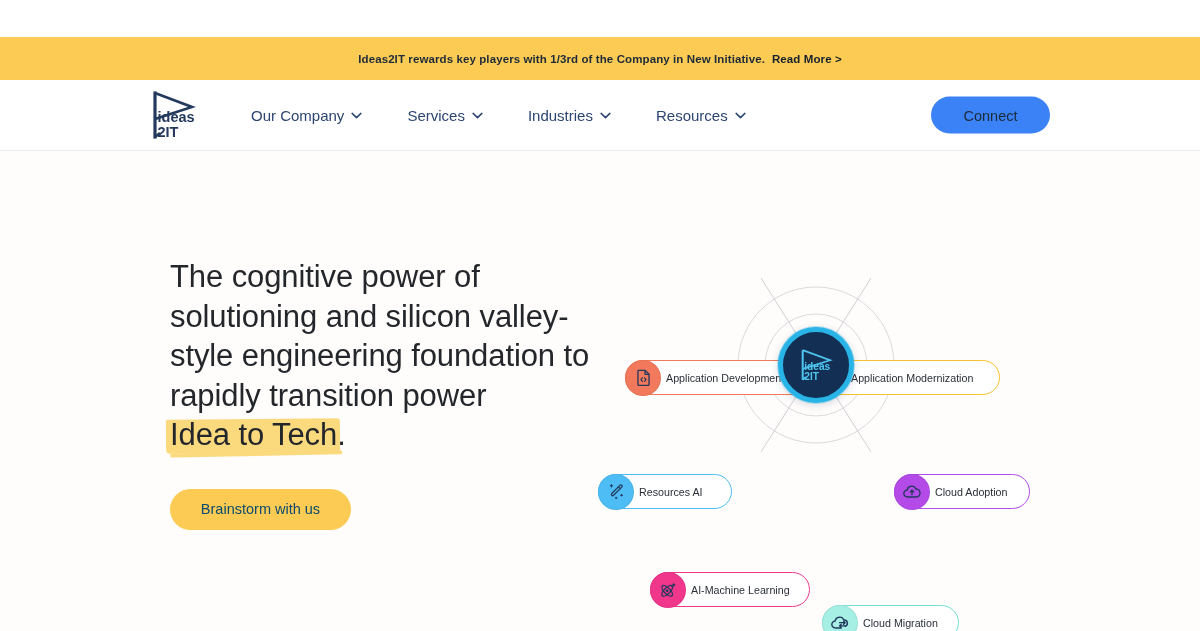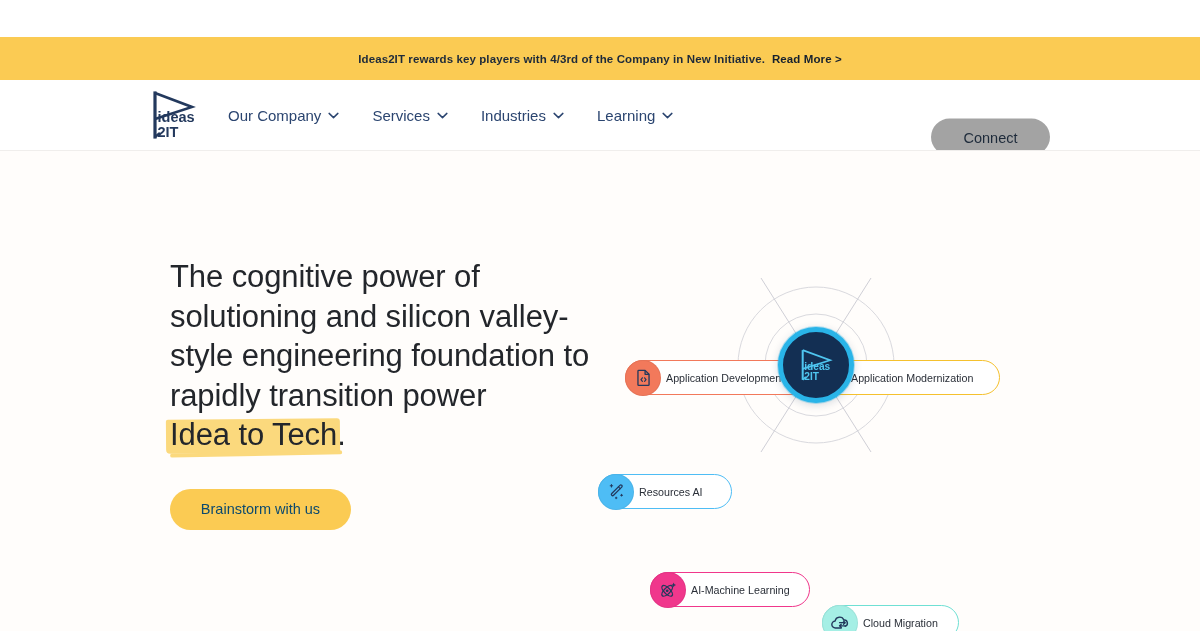--- a/index.html
+++ b/index.html
@@ -30,38 +30,37 @@
 
   
   .navbar {
     height:70px; background:#ffffff;
     display:flex; align-items:center;
     padding:0 150px 0 150px;
     position:relative;
     box-shadow:0 1px 0 rgba(0,0,0,0.04);
   }
   .logo { width:48px; height:52px; position:relative; flex:0 0 auto; margin-right:30px; }
-  .nav-links { display:flex; align-items:center; gap:0px; }
+  .nav-links { display:flex; align-items:center; gap:12px;margin-left:23px; }
   .nav-item {
     display:flex; align-items:center; gap:7px;
     font-size:15px; color:#2b4570; font-weight:400;
     cursor:pointer; padding:0 33px 0 0; white-space:nowrap;
   }
   .nav-item:first-child { padding-left:0; }
   .chev {
     width:11px; height:7px; flex:0 0 auto; display:block;
   }
   .connect-btn {
     position:absolute; right:150px; top:50%; transform:translateY(-50%);
     width:119px; height:37px; border-radius:19px;
-    background:#a3a3a3; border:none;
+    background:#3b82f6; border:none;
     display:flex; align-items:center; justify-content:center;
     font-size:14.5px; color:#1d2a3a; cursor:pointer;
     font-family:"Liberation Sans", sans-serif;
-    margin-top:22px;
   }
 
   
   .hero {
     position:relative;
     height:481px;
     background:#FFFDFB;
     border-top:1px solid #f0eeec;
   }
 
@@ -124,21 +123,21 @@
     box-shadow:0 0 0 1px rgba(41,180,232,.35), 0 2px 9px rgba(19,47,83,.18);
   }
   .hub-logo { width:40px; height:36px; position:relative; }
 </style>
 </head>
 <body>
 
 <div class="top-strip"></div>
 
 <div class="announce">
-  <span class="announce-text">Ideas2IT rewards key players with 4/3rd of the Company in New Initiative.</span>
+  <span class="announce-text">Ideas2IT rewards key players with 1/3rd of the Company in New Initiative.</span>
   <a class="announce-link">Read More &gt;</a>
 </div>
 
 <div class="navbar">
 
   <div class="logo">
     <svg width="48" height="52" viewBox="0 0 48 52">
       <path d="M5 4 L5 48" stroke="#23395D" stroke-width="3.2" fill="none" stroke-linecap="square"></path>
       <path d="M5 4 L42 18 L5 30" stroke="#23395D" stroke-width="2.6" fill="none" stroke-linejoin="miter" stroke-linecap="butt"></path>
       <path d="M5 48 L10 44" stroke="#23395D" stroke-width="2.6" fill="none"></path>
@@ -164,21 +163,21 @@
     </div>
 
     <div class="nav-item">
       <span>Industries</span>
       <svg class="chev" viewBox="0 0 12 8">
         <path d="M1 1.6 L6 6.4 L11 1.6" stroke="#2b4570" stroke-width="1.7" fill="none" stroke-linecap="round" stroke-linejoin="round"></path>
       </svg>
     </div>
 
     <div class="nav-item">
-      <span>Learning</span>
+      <span>Resources</span>
       <svg class="chev" viewBox="0 0 12 8">
         <path d="M1 1.6 L6 6.4 L11 1.6" stroke="#2b4570" stroke-width="1.7" fill="none" stroke-linecap="round" stroke-linejoin="round"></path>
       </svg>
     </div>
 
   </div>
 
   <button class="connect-btn">Connect</button>
 </div>
 
@@ -244,20 +243,29 @@
           <path d="M18.6 4.2 a1.6 1.6 0 0 1 0 2.3 L8.3 16.8 a1.6 1.6 0 0 1 -2.3 -2.3 L16.3 4.2 a1.6 1.6 0 0 1 2.3 0 z" fill="none" stroke="#23395D" stroke-width="1.6" stroke-linejoin="round"></path>
           <path d="M14.4 6.1 L16.7 8.4" stroke="#23395D" stroke-width="1.4" stroke-linecap="round"></path>
           <path d="M5.6 3.2 v3 M4.1 4.7 h3" stroke="#23395D" stroke-width="1.4" stroke-linecap="round"></path>
           <path d="M18.4 15.4 v2.4 M17.2 16.6 h2.4" stroke="#23395D" stroke-width="1.3" stroke-linecap="round"></path>
           <path d="M11.6 19.1 v2 M10.6 20.1 h2" stroke="#23395D" stroke-width="1.2" stroke-linecap="round"></path>
         </svg>
       </div>
       <span class="node-label">Resources AI</span>
     </div>
 
+    <div class="node" style="left:299px; top:258px; width:136px; border-color:#B44BE8;">
+      <div class="node-icon" style="background:#B44BE8;">
+        <svg width="20" height="20" viewBox="0 0 24 24">
+          <path d="M6.6 18 a4.2 4.2 0 0 1 -0.4 -8.4 a5.4 5.4 0 0 1 10.4 -1.1 a3.8 3.8 0 0 1 0.6 9.5 z" fill="none" stroke="#23395D" stroke-width="1.7" stroke-linejoin="round"></path>
+          <path d="M12 15.4 V9.9 M9.9 11.9 L12 9.8 L14.1 11.9" fill="none" stroke="#23395D" stroke-width="1.6" stroke-linecap="round" stroke-linejoin="round"></path>
+        </svg>
+      </div>
+      <span class="node-label">Cloud Adoption</span>
+    </div>
 
     <div class="node" style="left:55px; top:356px; width:160px; border-color:#F0378C;">
       <div class="node-icon" style="background:#F0378C;">
         <svg width="20" height="20" viewBox="0 0 24 24">
           <ellipse cx="11" cy="13" rx="8.2" ry="3.6" fill="none" stroke="#23395D" stroke-width="1.6" transform="rotate(-45 11 13)"></ellipse>
           <ellipse cx="11" cy="13" rx="8.2" ry="3.6" fill="none" stroke="#23395D" stroke-width="1.6" transform="rotate(45 11 13)"></ellipse>
           <circle cx="11" cy="13" r="1.7" fill="#23395D"></circle>
           <path d="M18.8 3 l.9 2 l2 .9 l-2 .9 l-.9 2 l-.9 -2 l-2 -.9 l2 -.9 z" fill="#23395D"></path>
         </svg>
       </div>

